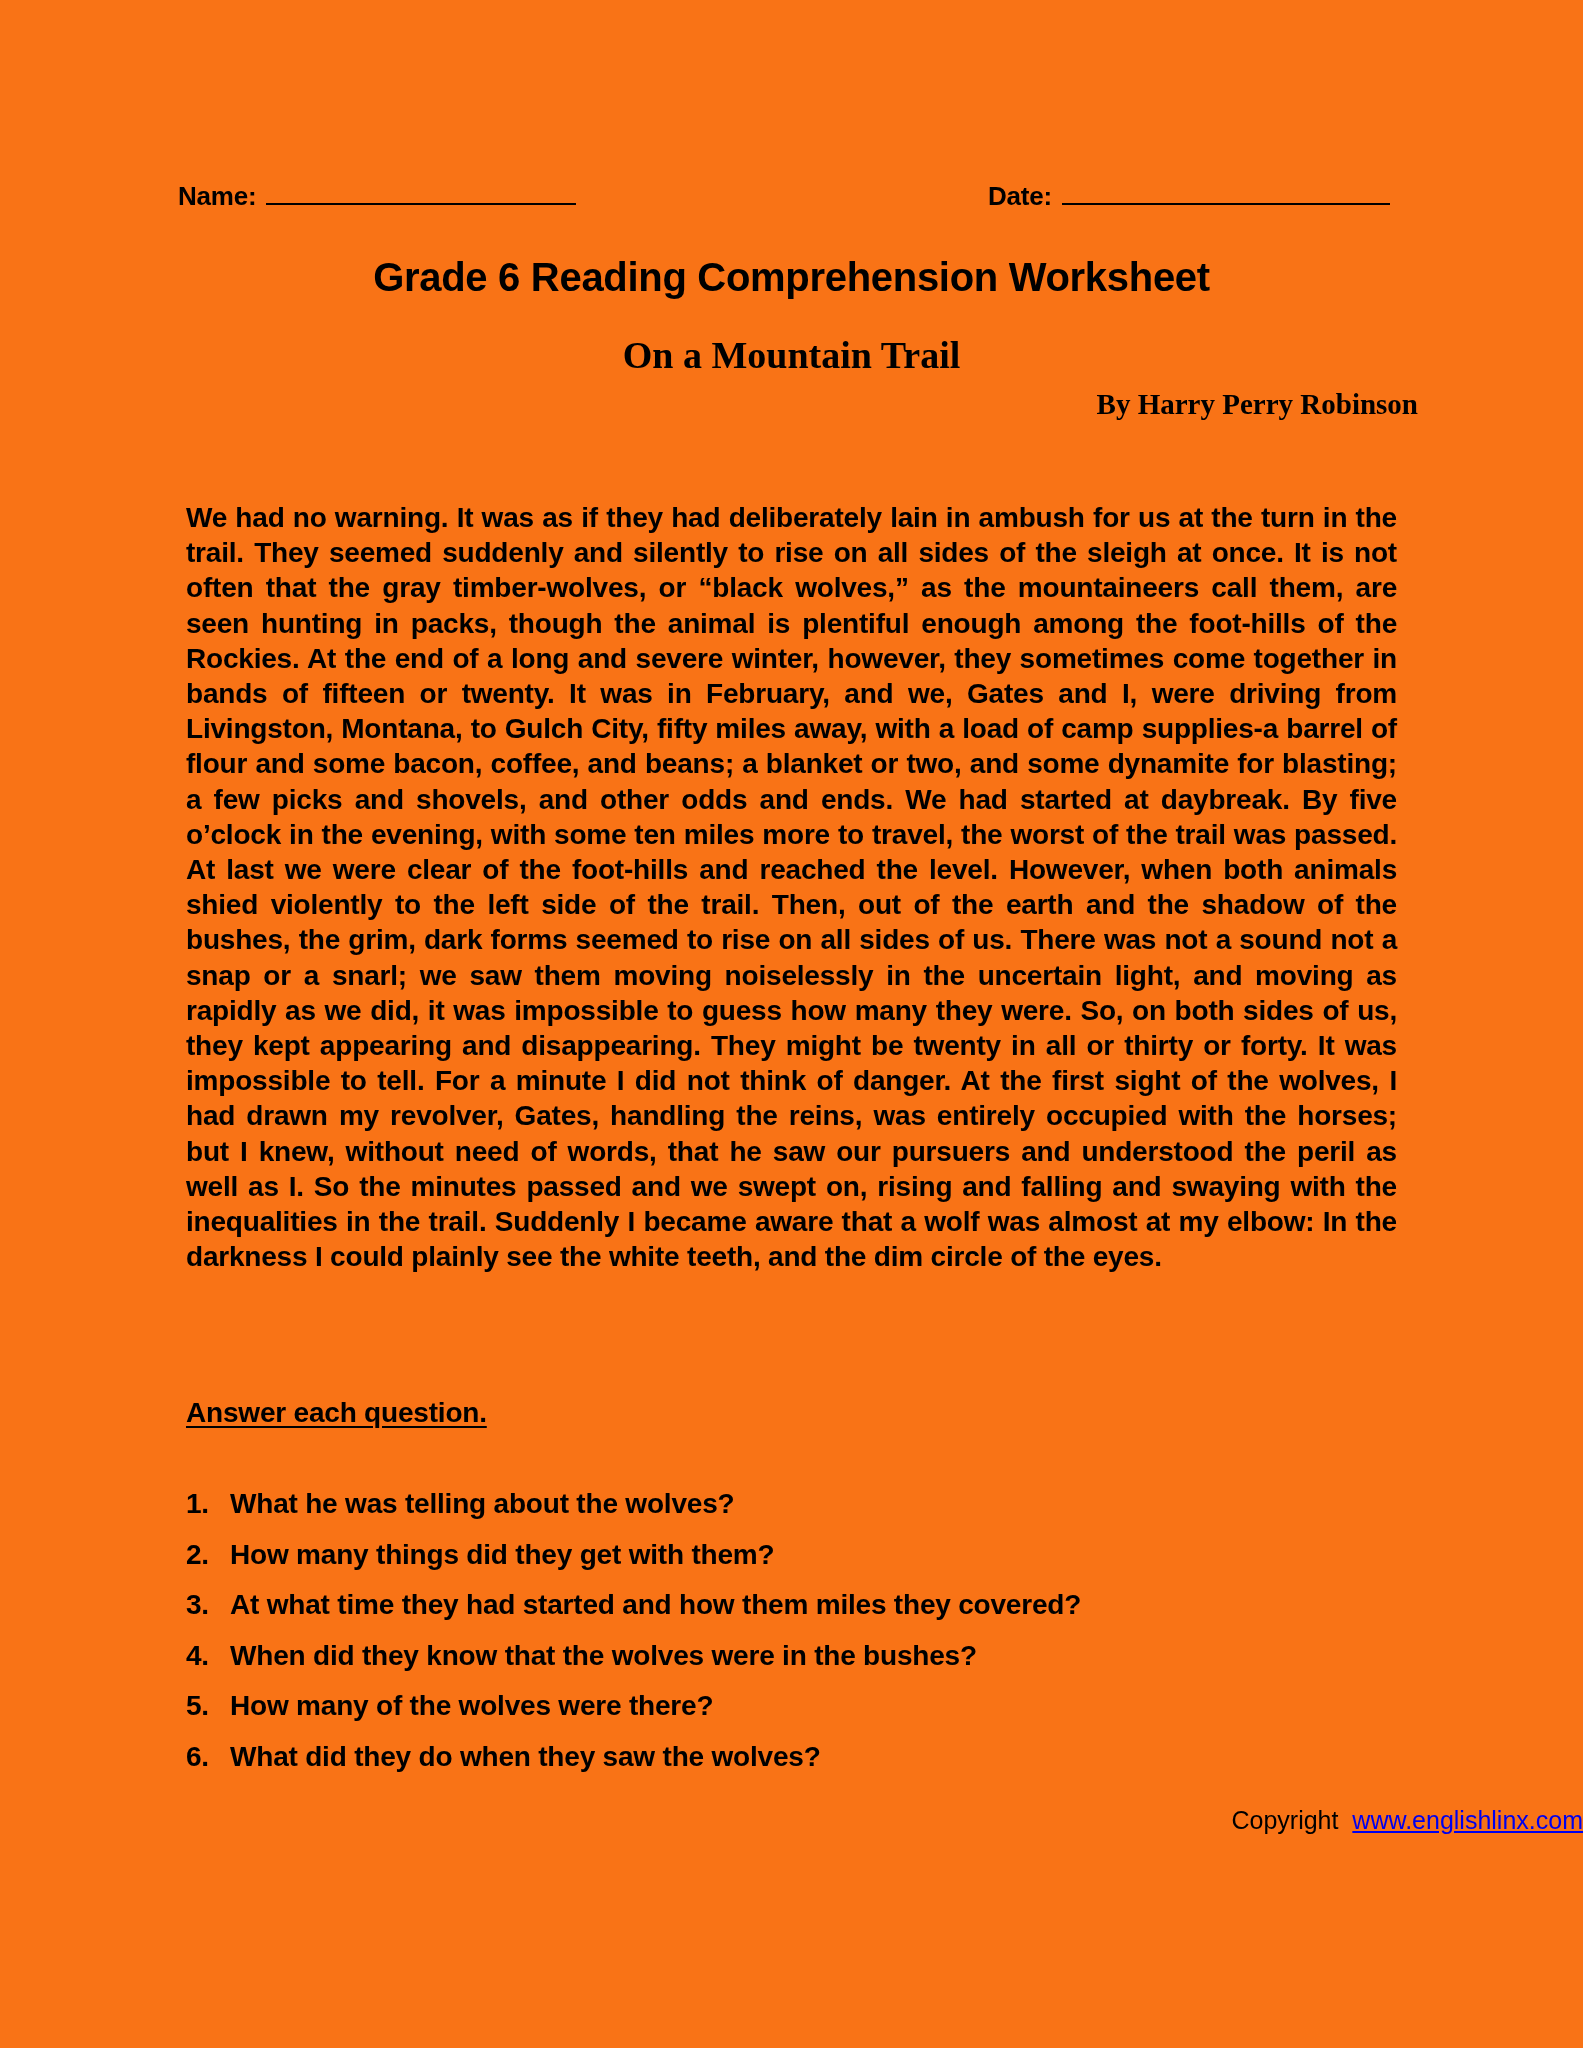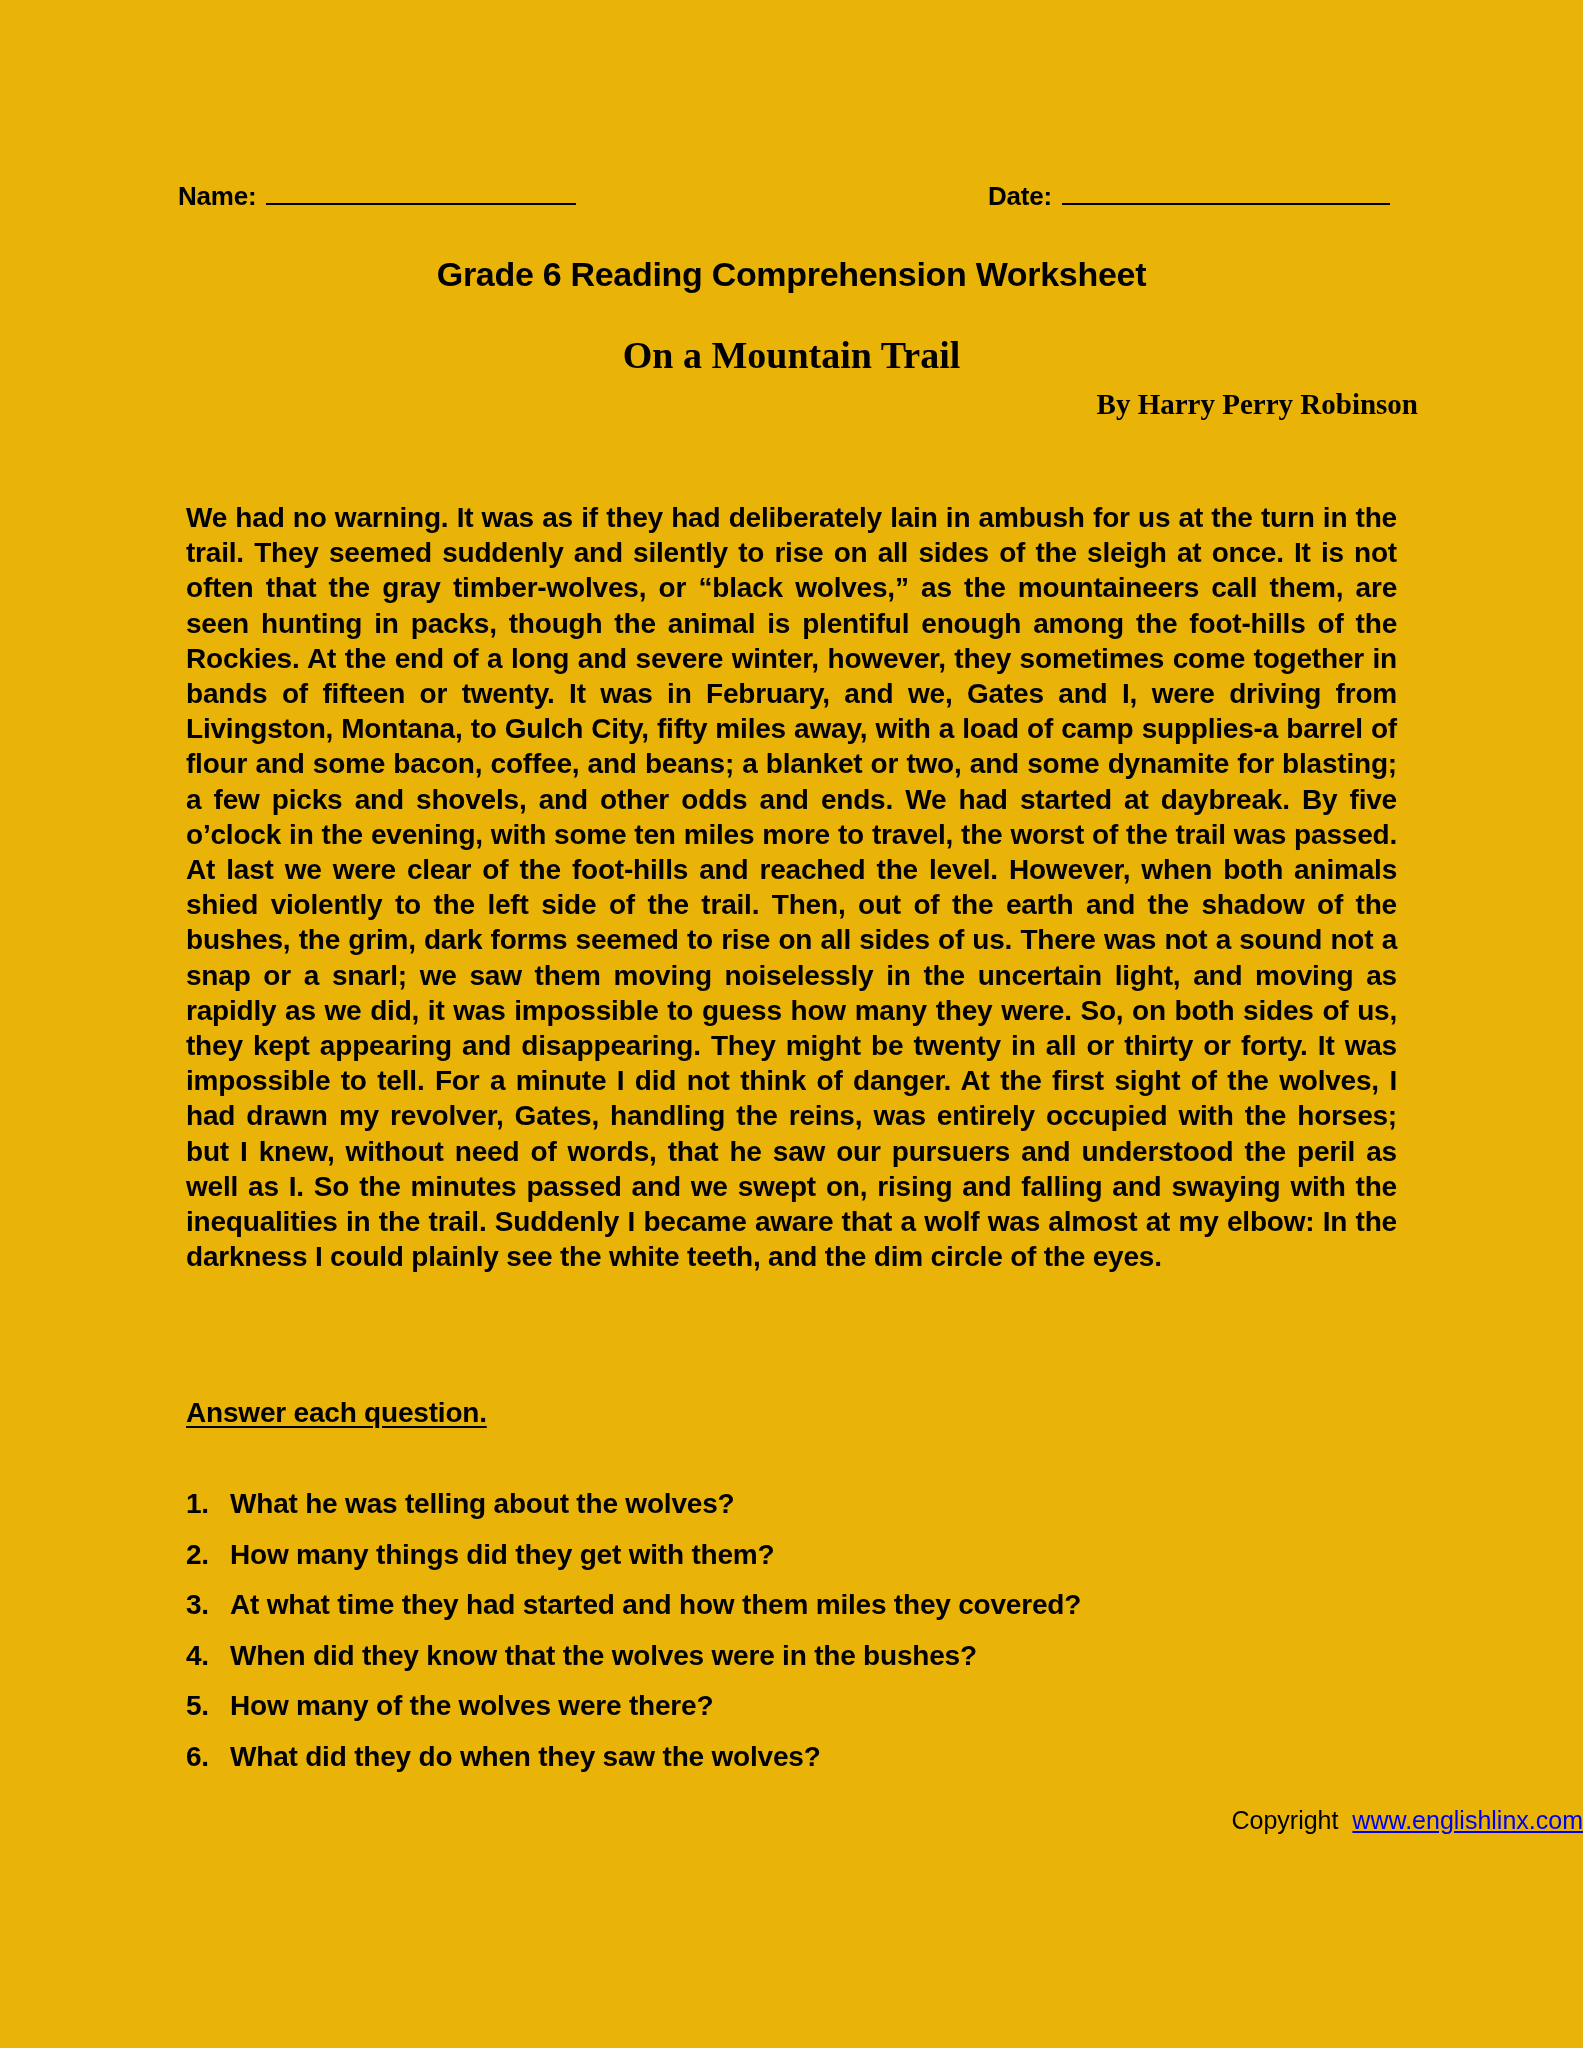--- a/index.html
+++ b/index.html
@@ -14,21 +14,21 @@
     color: #000000;
     position: relative;
     overflow: hidden;
   }
 
   .page {
     position: absolute;
     left: 0; top: 0;
     width: 1583px;
     height: 2048px;
-    background: #eab308;
+    background: #f97316;
   }
 
   
   .namedate-row {
     position: absolute;
     left: 178px;
     top: 183px;
     width: 1212px;
     display: flex;
     align-items: flex-end;
@@ -57,21 +57,21 @@
   .rule-date { width: 328px; }
 
   
   .worksheet-title {
     position: absolute;
     left: 0;
     top: 255px;
     width: 1583px;
     text-align: center;
     font-weight: bold;
-    font-size: 34px;
+    font-size: 40px;
     font-stretch: condensed;
     letter-spacing: -0.3px;
   }
   .story-title {
     position: absolute;
     left: 0;
     top: 333px;
     width: 1583px;
     text-align: center;
     font-family: "Liberation Serif", serif;

